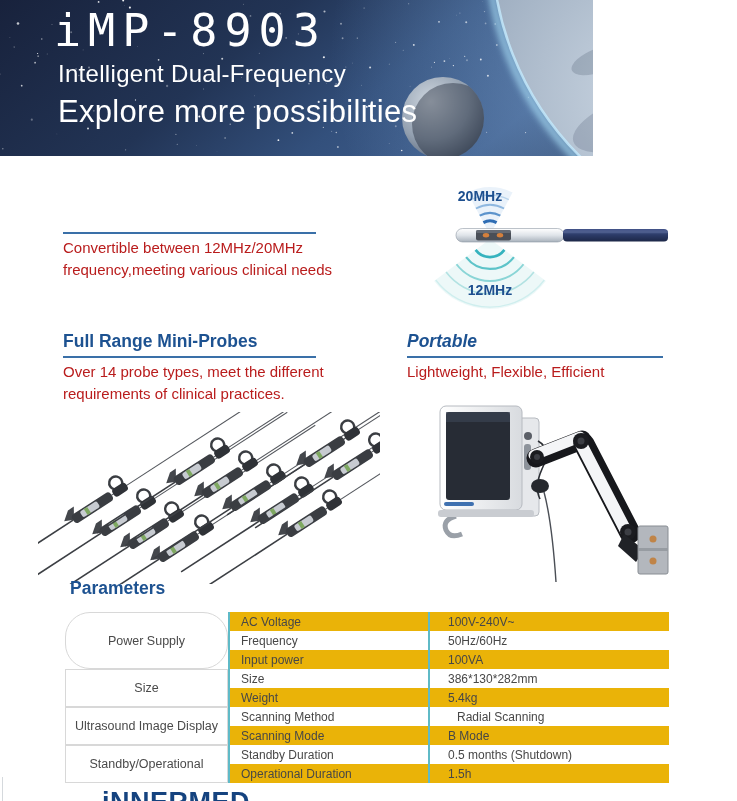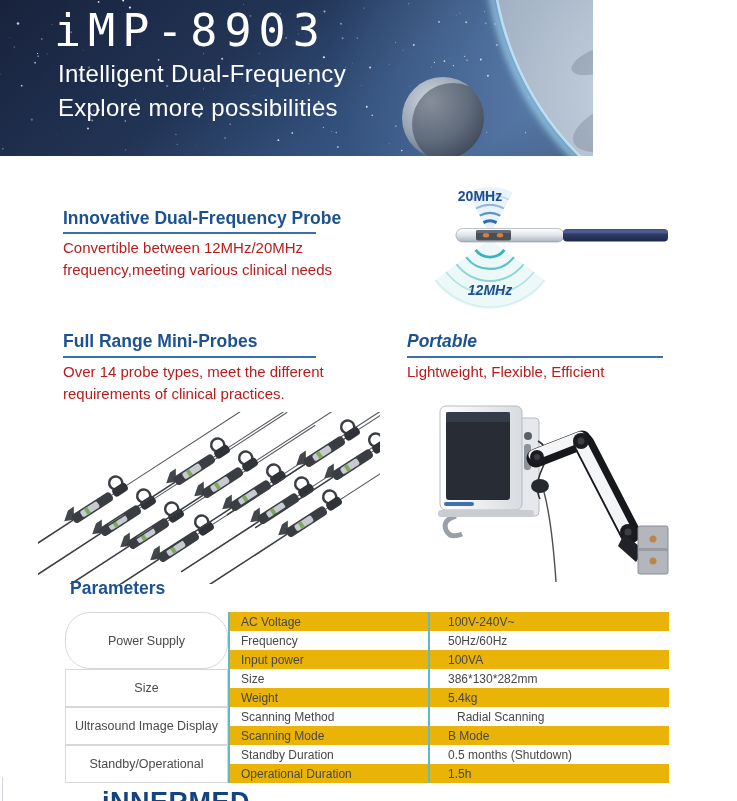--- a/index.html
+++ b/index.html
@@ -7,21 +7,21 @@
         font-family:"Liberation Sans",sans-serif;}
 
   
   .banner{position:absolute;left:0;top:0;width:593px;height:156px;overflow:hidden;}
   .banner svg{position:absolute;left:0;top:0;}
   .banner-title{position:absolute;left:54px;top:4px;color:#ffffff;
       font-family:"DejaVu Sans Mono",monospace;font-size:45px;font-weight:400;
       letter-spacing:7px;white-space:nowrap;}
   .banner-sub1{position:absolute;left:58px;top:60px;color:#ffffff;font-size:24px;
       font-weight:400;letter-spacing:0.3px;white-space:nowrap;}
-  .banner-sub2{position:absolute;left:58px;top:94px;color:#ffffff;font-size:24px;
+  .banner-sub2{position:absolute;left:58px;top:94px;color:#ffffff;font-size:31px;
       font-weight:400;letter-spacing:0.3px;white-space:nowrap;}
 
   
   .sec-heading{position:absolute;font-size:17.5px;font-weight:700;color:#1d5291;white-space:nowrap;}
   .sec-underline{position:absolute;height:2px;background:#3a70a8;}
   .sec-body{position:absolute;font-size:15px;color:#b91c1c;white-space:nowrap;}
 
   
   .freq-fig{position:absolute;left:420px;top:182px;width:312px;height:136px;}
   .freq-label{position:absolute;width:64px;text-align:center;font-size:14px;
@@ -253,21 +253,20 @@
 
       <circle cx="443" cy="118" r="41" fill="url(#smallp)"></circle>
       <circle cx="453" cy="124" r="41" fill="rgba(16,24,40,0.38)" clip-path="url(#spc)"></circle>
     </svg>
 
     <div class="banner-title">iMP-8903</div>
     <div class="banner-sub1">Intelligent Dual-Frequency</div>
     <div class="banner-sub2">Explore more possibilities</div>
   </div>
 
-  <div class="sec-heading" style="left:63px;top:208px;">Innovative Dual-Frequency Probe</div>
   <div class="sec-underline" style="left:63px;top:232px;width:253px;"></div>
   <div class="sec-body" style="left:63px;top:239px;">Convertible between 12MHz/20MHz</div>
   <div class="sec-body" style="left:63px;top:261px;">frequency,meeting various clinical needs</div>
 
   <div class="freq-fig">
     <svg width="312" height="136" viewBox="0 0 312 136">
       <defs>
         <linearGradient id="silver" x1="0" y1="0" x2="0" y2="1">
           <stop offset="0" stop-color="#ffffff"></stop>
             <stop offset="0.5" stop-color="#dfe4e9"></stop>
@@ -301,21 +300,21 @@
         <rect x="36" y="46.5" width="108" height="13.5" rx="6.5" fill="url(#silver)" stroke="#8f99a4" stroke-width="0.6"></rect>
         <rect x="56" y="48" width="35" height="10.5" rx="2" fill="#4a4f57"></rect>
         <ellipse cx="66" cy="53.3" rx="3.2" ry="2.2" fill="#d4803c"></ellipse>
         <ellipse cx="80" cy="53.3" rx="3.2" ry="2.2" fill="#d4803c"></ellipse>
         <rect x="56" y="48" width="35" height="3" rx="1.5" fill="#6a707a" opacity="0.8"></rect>
         <rect x="143" y="47" width="105" height="12.5" rx="4" fill="url(#navy)"></rect>
         <rect x="143" y="48.2" width="105" height="3" rx="1.5" fill="#5a6a9a" opacity="0.6"></rect>
       </g>
     </svg>
     <div class="freq-label" style="left:28px;top:6px;">20MHz</div>
-    <div class="freq-label" style="left:38px;top:100px;font-style:italic;">12MHz</div>
+    <div class="freq-label" style="left:38px;top:100px;">12MHz</div>
   </div>
 
   <div class="sec-heading" style="left:63px;top:331px;">Full Range Mini-Probes</div>
   <div class="sec-underline" style="left:63px;top:356px;width:253px;"></div>
   <div class="sec-body" style="left:63px;top:363px;">Over 14 probe types, meet the different</div>
   <div class="sec-body" style="left:63px;top:385px;">requirements of clinical practices.</div>
 
   <div class="probes-fig">
     <svg width="342" height="172" viewBox="0 0 342 172">
       <defs>

